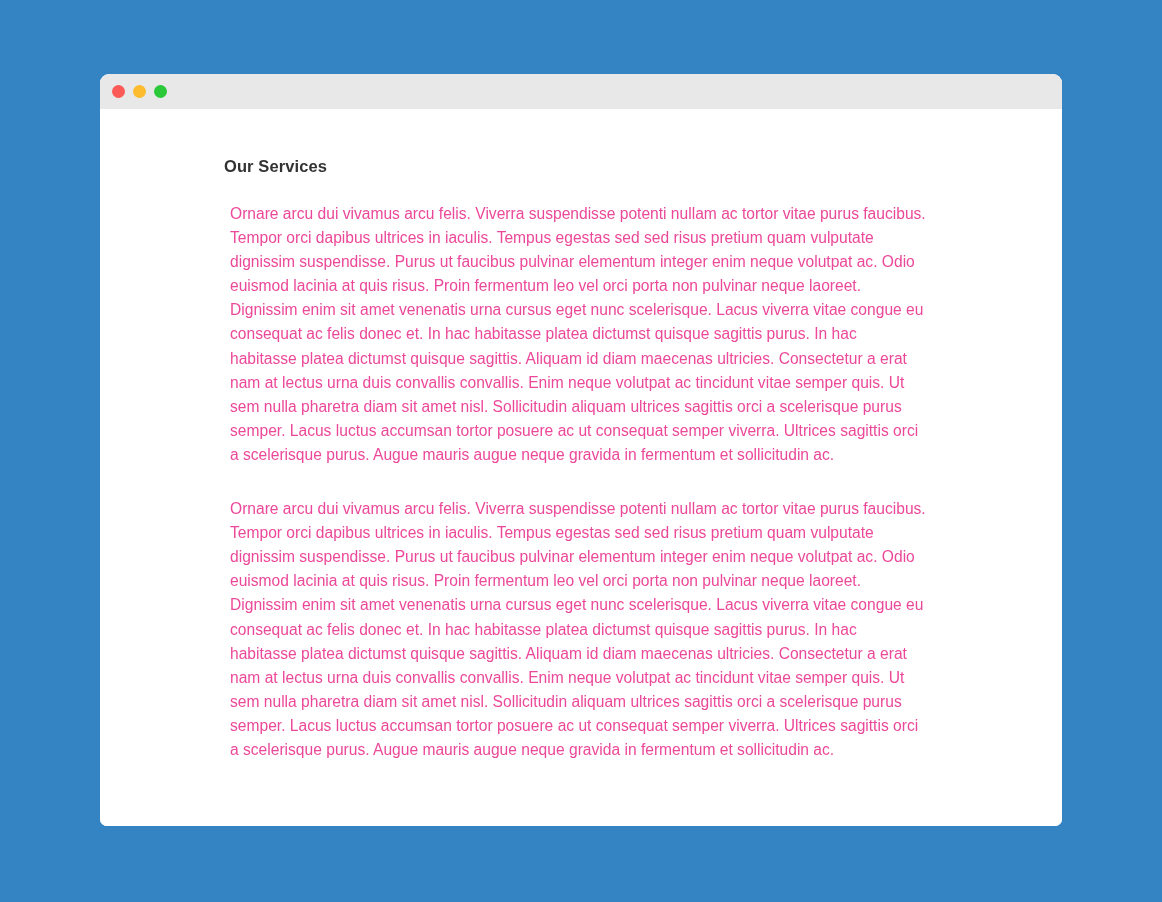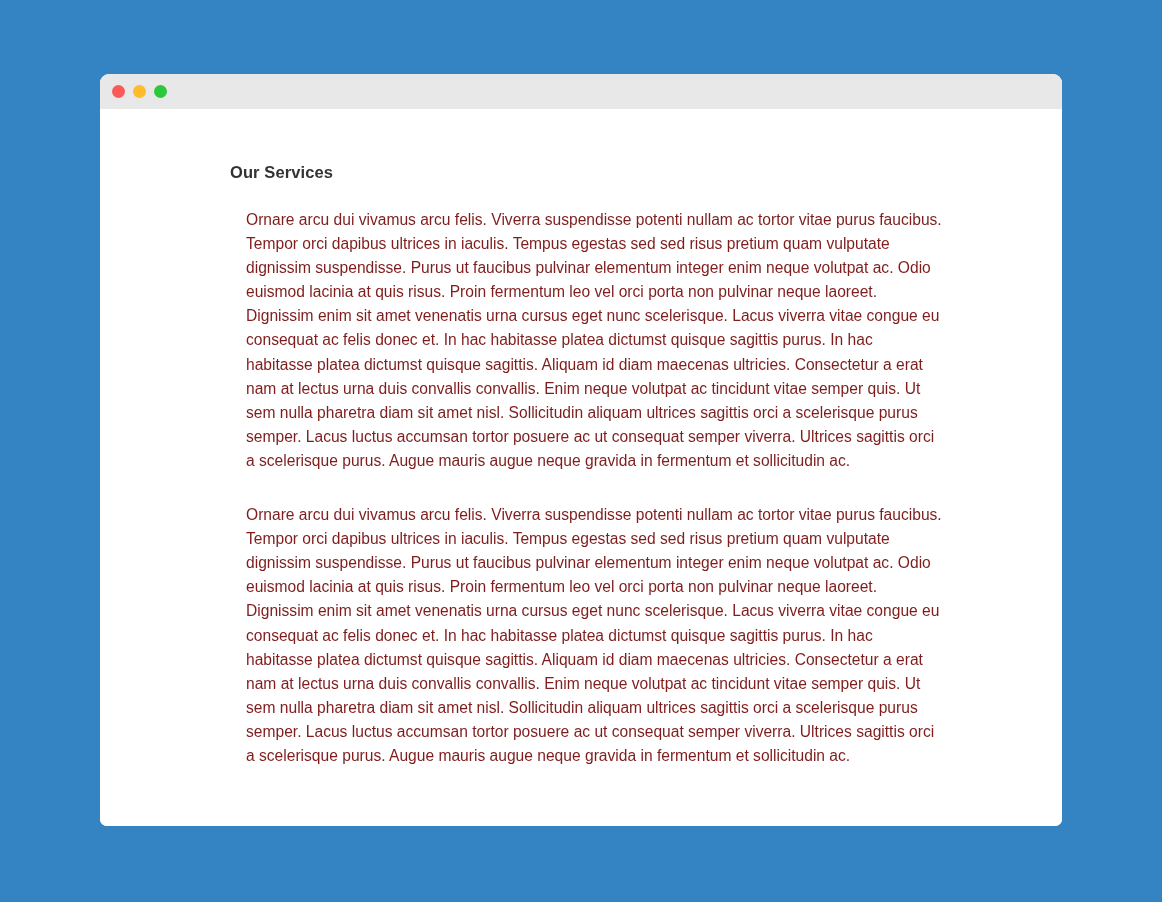--- a/index.html
+++ b/index.html
@@ -55,41 +55,41 @@
     display: block;
   }
   .dot-close    { background: #fb5a56; }
   .dot-minimize { background: #fcbc2d; }
   .dot-maximize { background: #2bc93a; }
 
   .window-content {
     background: #ffffff;
     height: 776px;
     box-sizing: border-box;
-    padding: 6px;
+    padding: 0;
   }
 
   .page-body {
     padding: 48px 42px 0 124px;
     box-sizing: border-box;
   }
 
   .page-title {
     font-size: 16.5px;
     font-weight: bold;
     color: #333333;
     margin: 0 0 26px 0;
     letter-spacing: 0.1px;
   }
 
   .paragraph {
     font-size: 15.6px;
     line-height: 24.1px;
-    color: #7f1d1d;
-    margin: 0 0 30px 16px;
+    color: #ec4899;
+    margin: 0 0 30px 6px;
     max-width: 697px;
     text-align: left;
     font-weight: 400;
   }
   .paragraph:last-child {
     margin-bottom: 0;
   }
 </style>
 </head>
 <body>

